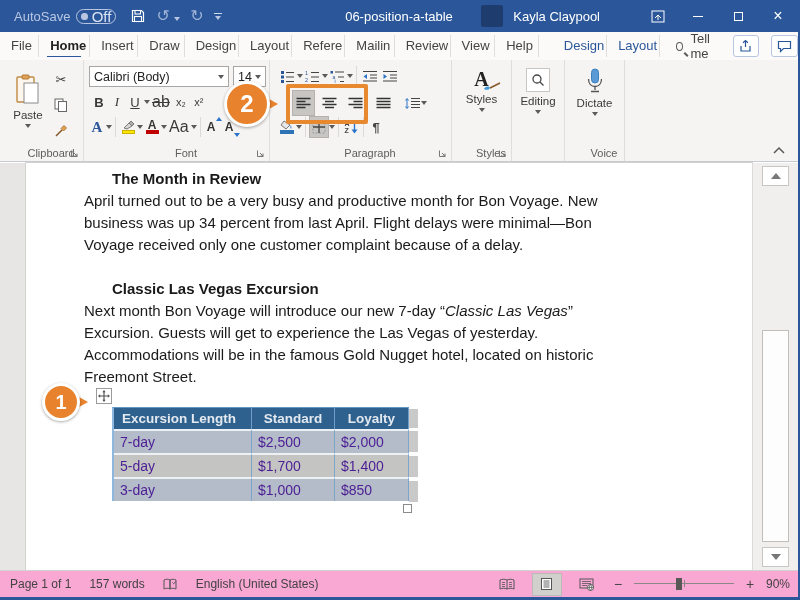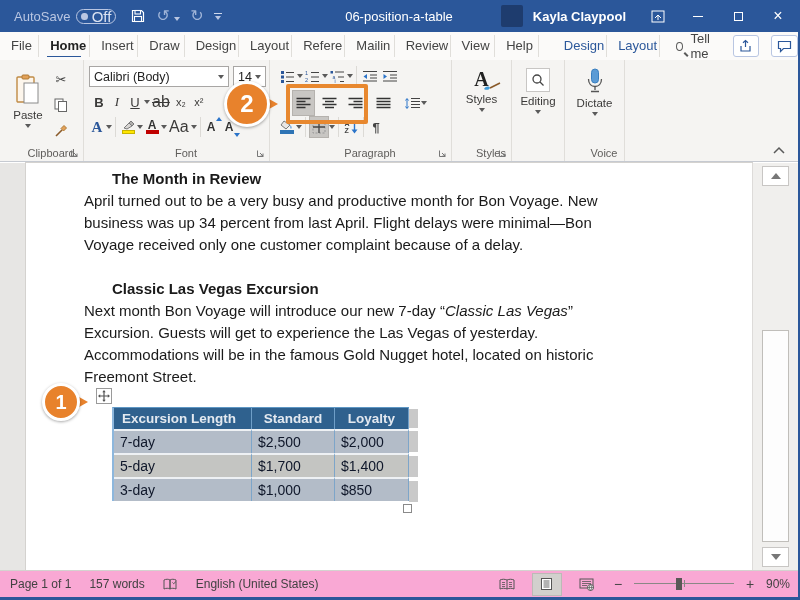--- a/index.html
+++ b/index.html
@@ -17,21 +17,21 @@
   .pill .off{font-size:15px;color:#dbe3f2;}
   .glyphbtn{color:#9fb4d8;font-size:16px;line-height:16px;cursor:default;}
   .savebtn{margin-left:4px;}
   .dd{width:0;height:0;border-left:3px solid transparent;border-right:3px solid transparent;border-top:4px solid #5a5a5a;display:inline-block;}
   .dd.w{border-top-color:#b9c6e2;}
   .qatmore{display:flex;flex-direction:column;align-items:center;gap:2px;}
   .qatmore .bar{width:8px;height:1px;background:#cdd8ec;}
   .doc-title{position:absolute;left:0;right:0;text-align:center;color:#fff;pointer-events:none;}
   .tb-right{position:absolute;right:0;top:0;height:32px;display:flex;align-items:center;gap:0;}
   .avatar{width:22px;height:22px;background:#1e3c6e;border-radius:2px;margin-right:10px;}
-  .uname{margin-right:12px;color:#fff;font-weight:bold;}
+  .uname{margin-right:38px;color:#fff;}
   .winbtn{width:40px;height:32px;display:flex;align-items:center;justify-content:center;color:#fff;}
   .minline{width:10px;height:1px;background:#fff;}
   .maxbox{width:9px;height:9px;border:1px solid #fff;}
   .closex{font-size:16px;line-height:16px;}
 
   
   .tabsrow{position:absolute;left:0;top:32px;width:100%;height:28px;background:#fbfaf9;display:flex;align-items:center;font-size:13px;color:#444;}
   .tab{position:relative;padding:0 11px;height:22px;line-height:22px;border-right:1px solid #e0deda;cursor:default;white-space:nowrap;overflow:hidden;}
   .tab.active{color:#222;font-weight:bold;}
   .tab.active::after{content:"";position:absolute;left:8px;right:8px;bottom:-2px;height:3px;background:#2b579a;}
@@ -108,21 +108,21 @@
   .docp{margin:0;}
   .spacer{height:22px;}
   .it{font-style:italic;}
 
   
   .wtable{position:absolute;left:112px;top:407px;border-collapse:separate;border-spacing:0;font-size:14px;
           border-left:2px solid #8db7dd;border-top:1px solid #5e97c4;}
   .wtable th{background:#2f618e;color:#e3e9f0;font-weight:bold;height:21px;text-align:left;padding:0 0 0 8px;
              border-right:1px solid #6f9fc8;font-size:13.5px;}
   .wtable th.c{text-align:center;padding:0;}
-  .wtable td{height:24px;padding:0 0 0 6px;color:#0f172a;border-right:1px solid #7da5c9;border-top:2px solid #eef1f4;}
+  .wtable td{height:24px;padding:0 0 0 6px;color:#4c1d95;border-right:1px solid #7da5c9;border-top:2px solid #eef1f4;}
   .wtable tr.rowA td{background:#b3bcc8;}
   .wtable tr.rowB td{background:#c4c5c2;}
   .wtable col.c1{width:138px;} .wtable col.c2{width:83px;} .wtable col.c3{width:74px;}
   .eor{position:absolute;left:409px;width:9px;background:#c9c9c9;}
   .movehandle{position:absolute;left:96px;top:388px;width:16px;height:16px;background:#fff;border:1px solid #9a9a9a;
               display:flex;align-items:center;justify-content:center;}
   .resizehandle{position:absolute;left:403px;top:504px;width:9px;height:9px;background:#fff;border:1px solid #8a8a8a;}
 
   
   .callout{position:absolute;border-radius:50%;background:#e8822c;border:3px solid #fff;box-shadow:0 1px 3px rgba(0,0,0,.35);

